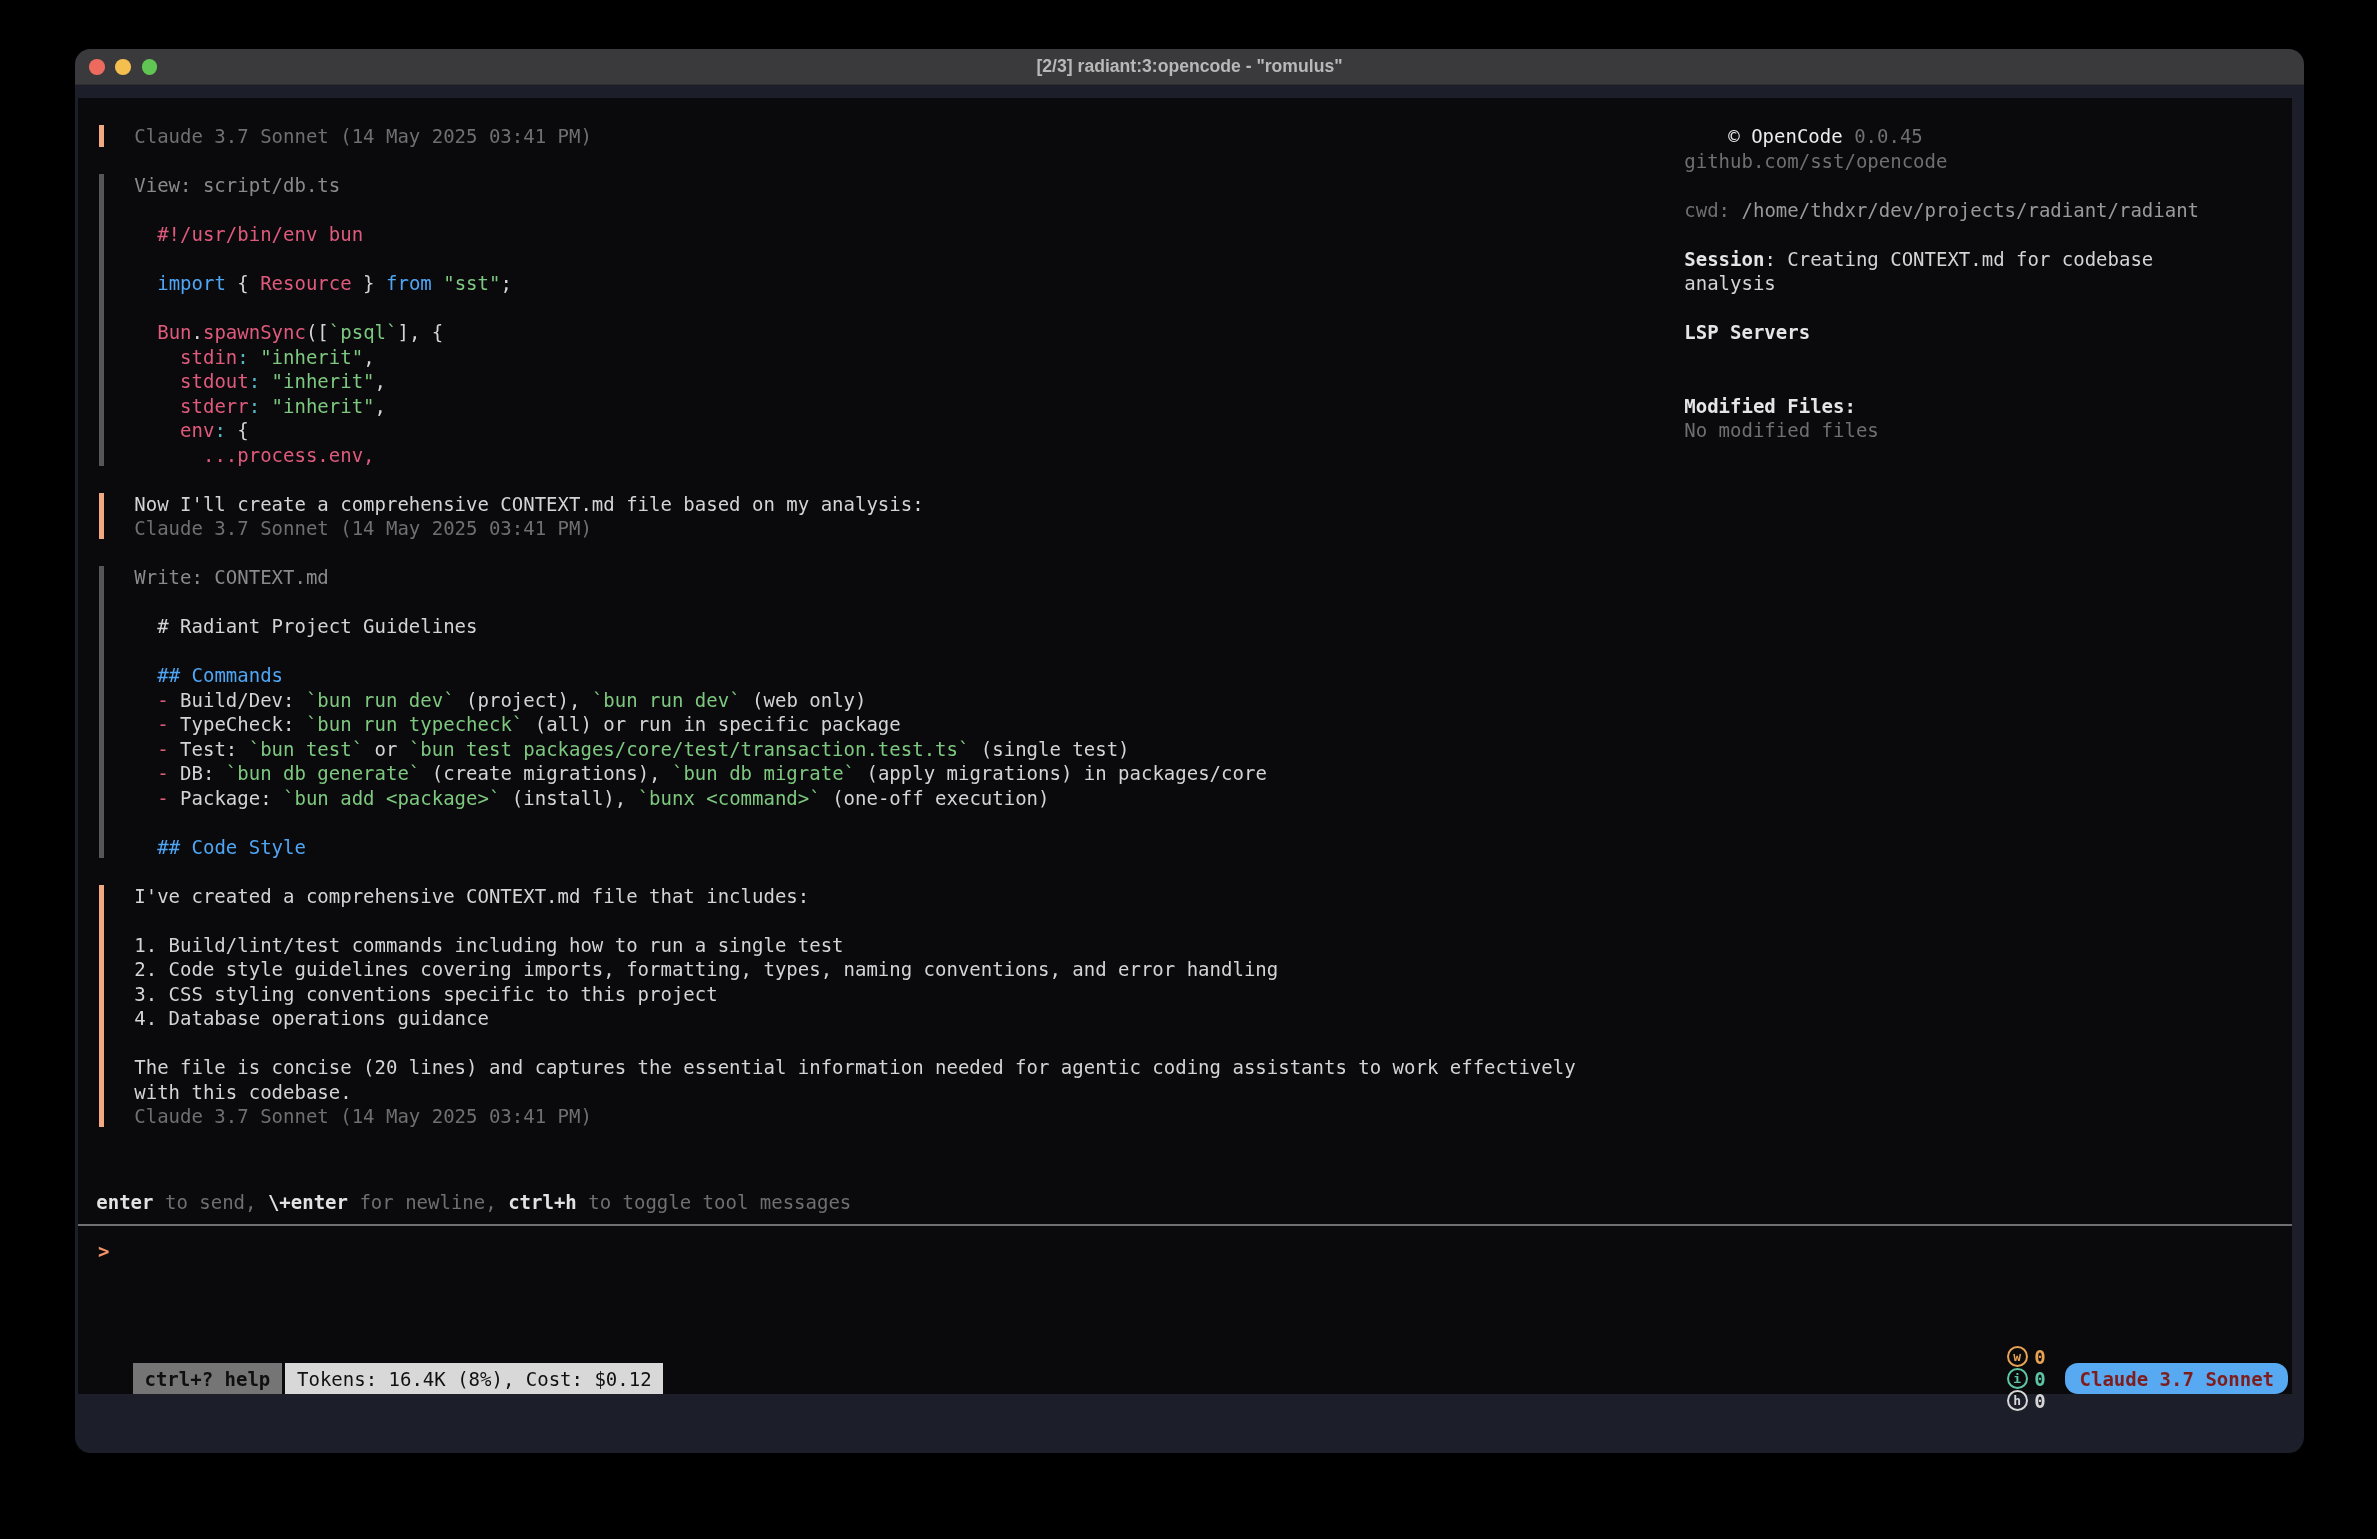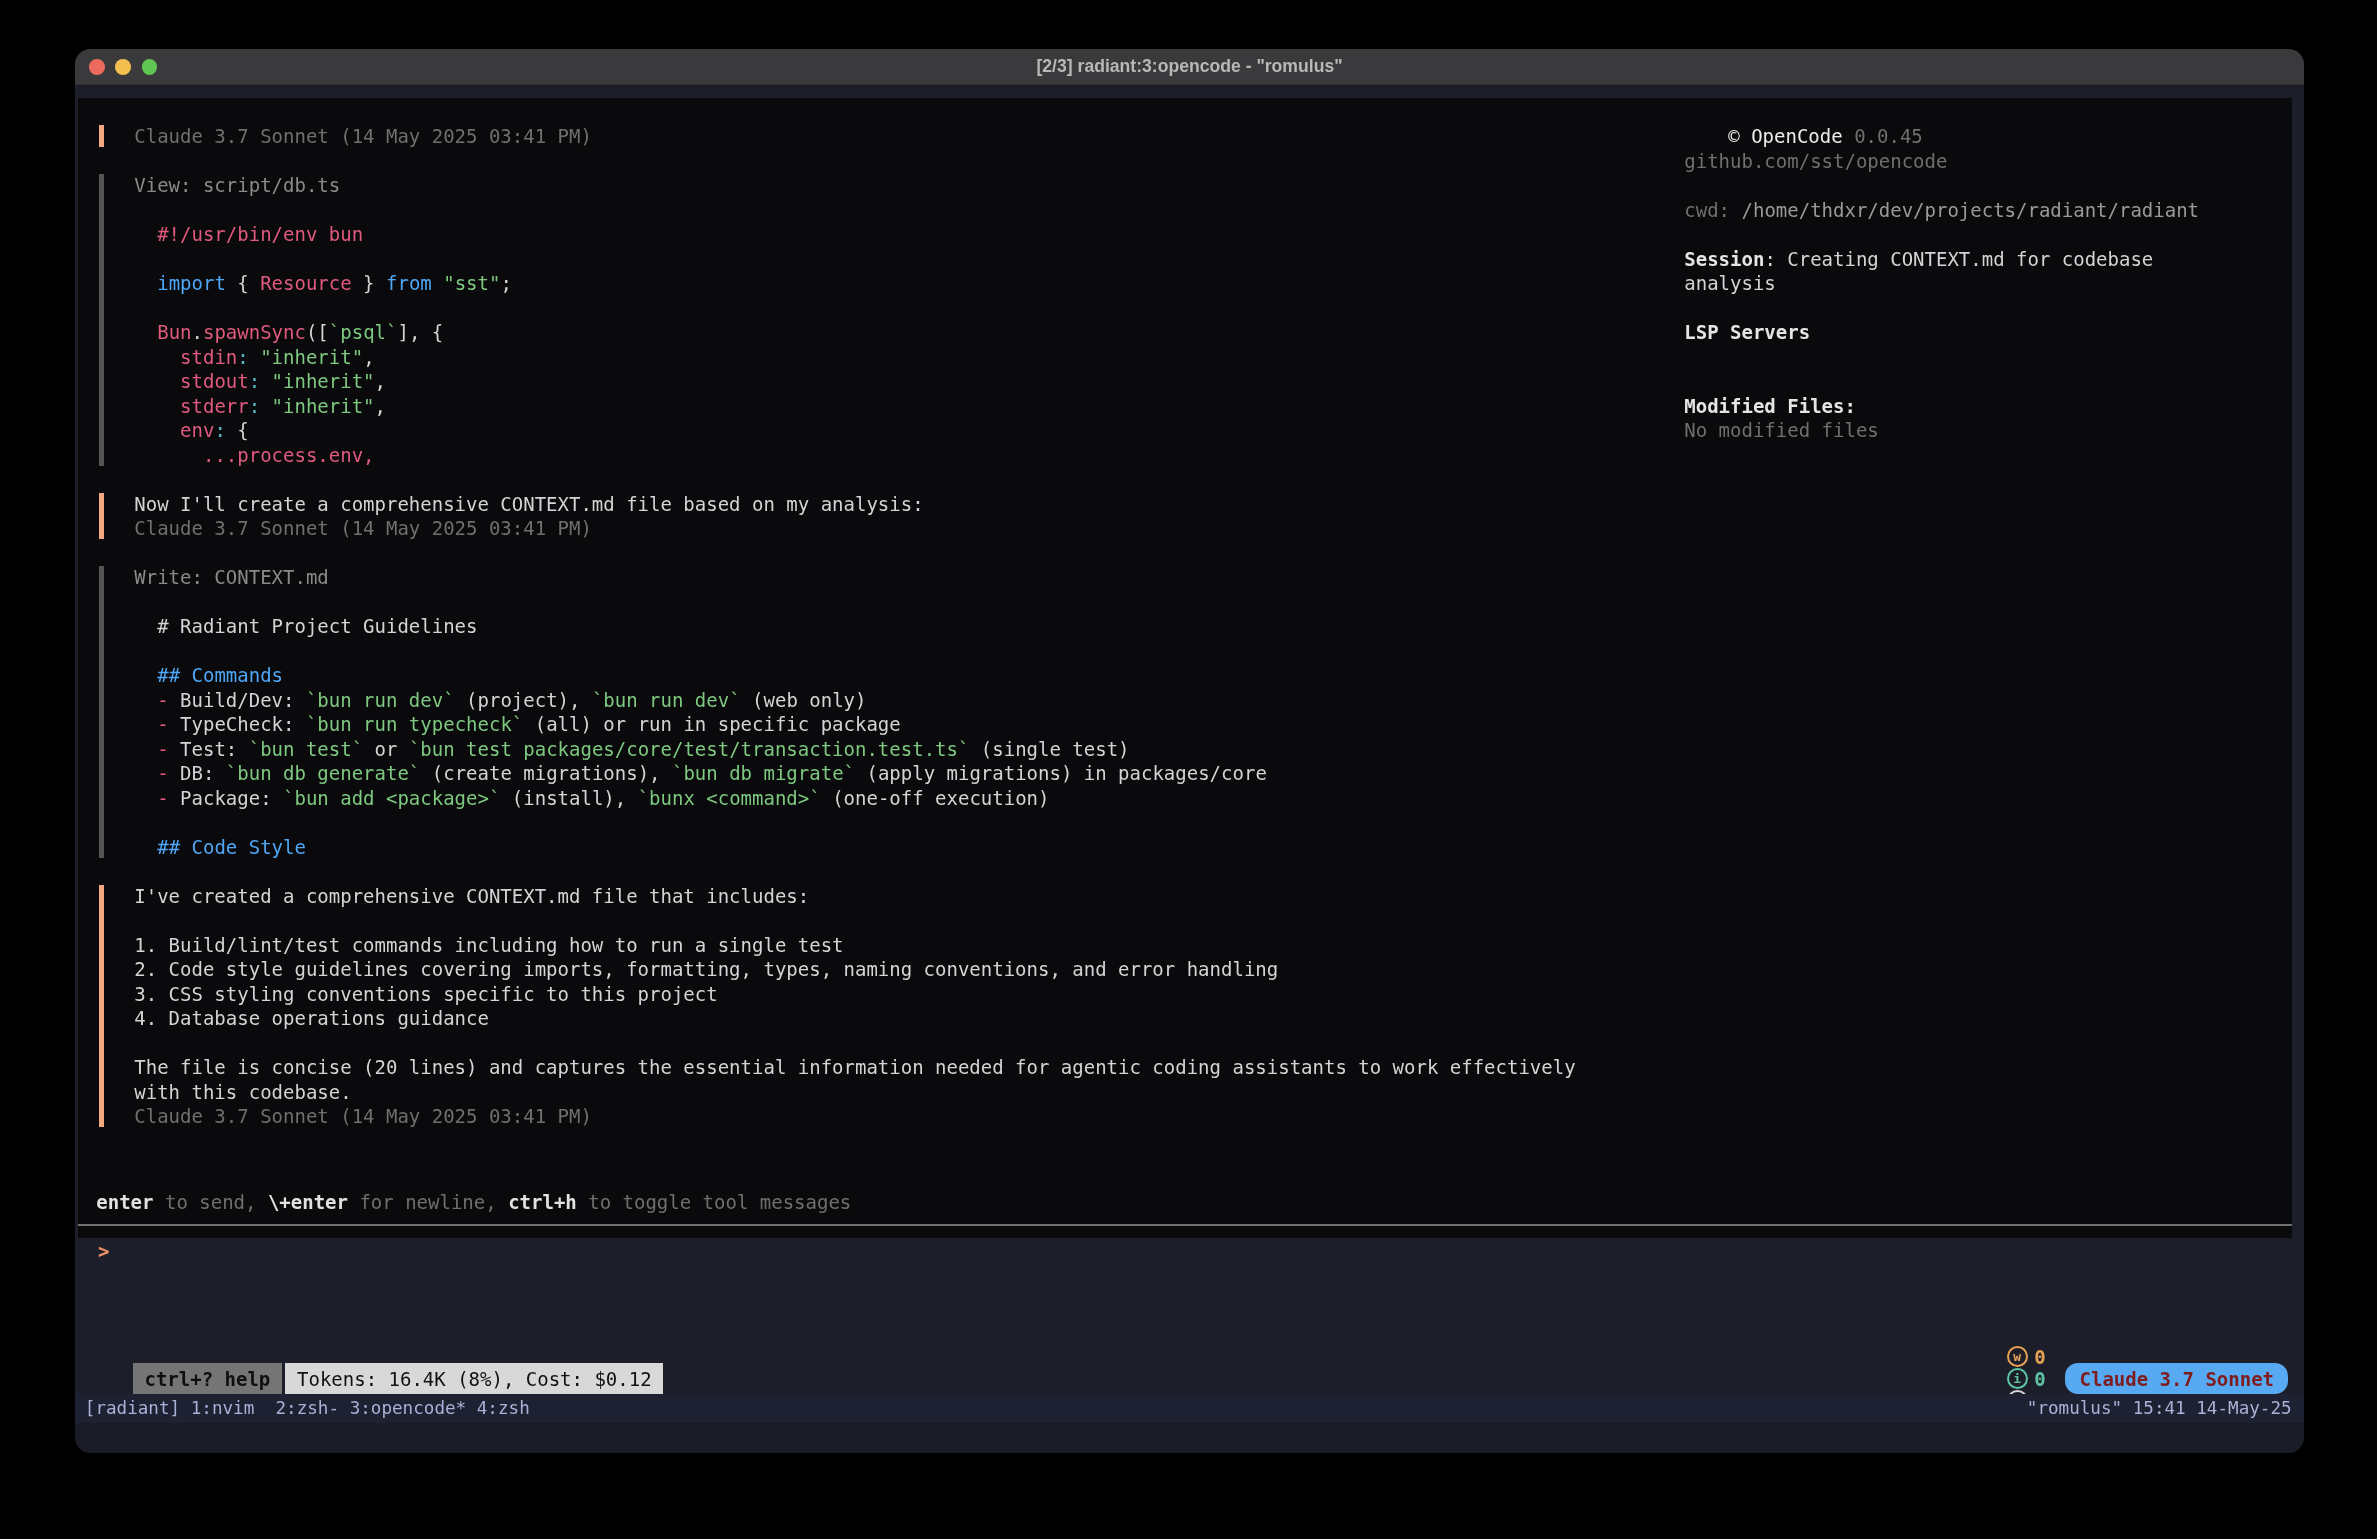--- a/index.html
+++ b/index.html
@@ -16,21 +16,21 @@
               display:flex; align-items:center; }
   .lights { position:absolute; left:14.4px; top:0; height:36px; display:flex; align-items:center; gap:10.4px; }
   .light { width:15.7px; height:15.7px; border-radius:50%; }
   .light.red    { background:#ed6a5e; }
   .light.yellow { background:#f4bf4f; }
   .light.green  { background:#61c554; }
   .wtitle { width:100%; text-align:center; color:#b8b8b8;
             font-family:"Liberation Sans", sans-serif; font-weight:bold; font-size:17.6px; }
 
   
-  .tui { position:absolute; left:3.3px; top:49px; width:2214px; height:1140px; background:#0a0a0c; }
+  .tui { position:absolute; left:3.3px; top:49px; width:2214px; height:1296px; background:#0a0a0c; }
 
   .chat { position:absolute; left:21px; top:26px; width:1585px; }
   .block { position:relative; padding-left:35px; margin-bottom:24.5px; }
   .bar { position:absolute; left:0; top:1.3px; bottom:1.3px; width:4.6px; }
   .block.message .bar { background:#f2a880; }
   .block.tool    .bar { background:#565656; }
 
   .tline { white-space:pre; font-size:19px; line-height:24.5px; min-height:24.5px; color:#d4d4d6; }
 
   .s-white { color:#d4d4d6; }
@@ -193,22 +193,16 @@
               <span class="counter" style="color: rgb(214, 214, 214);">
                 <span class="ccircle">h</span>
                 <span class="ccount">0</span>
               </span>
             </span>
           <div class="chip modelchip">Claude 3.7 Sonnet</div>
         </div>
       </div>
     </div>
 
-    <div class="tmuxbar">
-      <div class="tmuxrow">
-        <span class="tmux-left"><span>[radiant] </span><span id="tmux-windows"><span>1:nvim</span>  <span>2:zsh-</span> <span>3:opencode*</span> <span>4:zsh</span></span></span>
-        <span class="tmux-right">"romulus" 15:41 14-May-25</span>
-      </div>
-    </div>
 
   </div>
 </div>
 
 
 </body></html>

